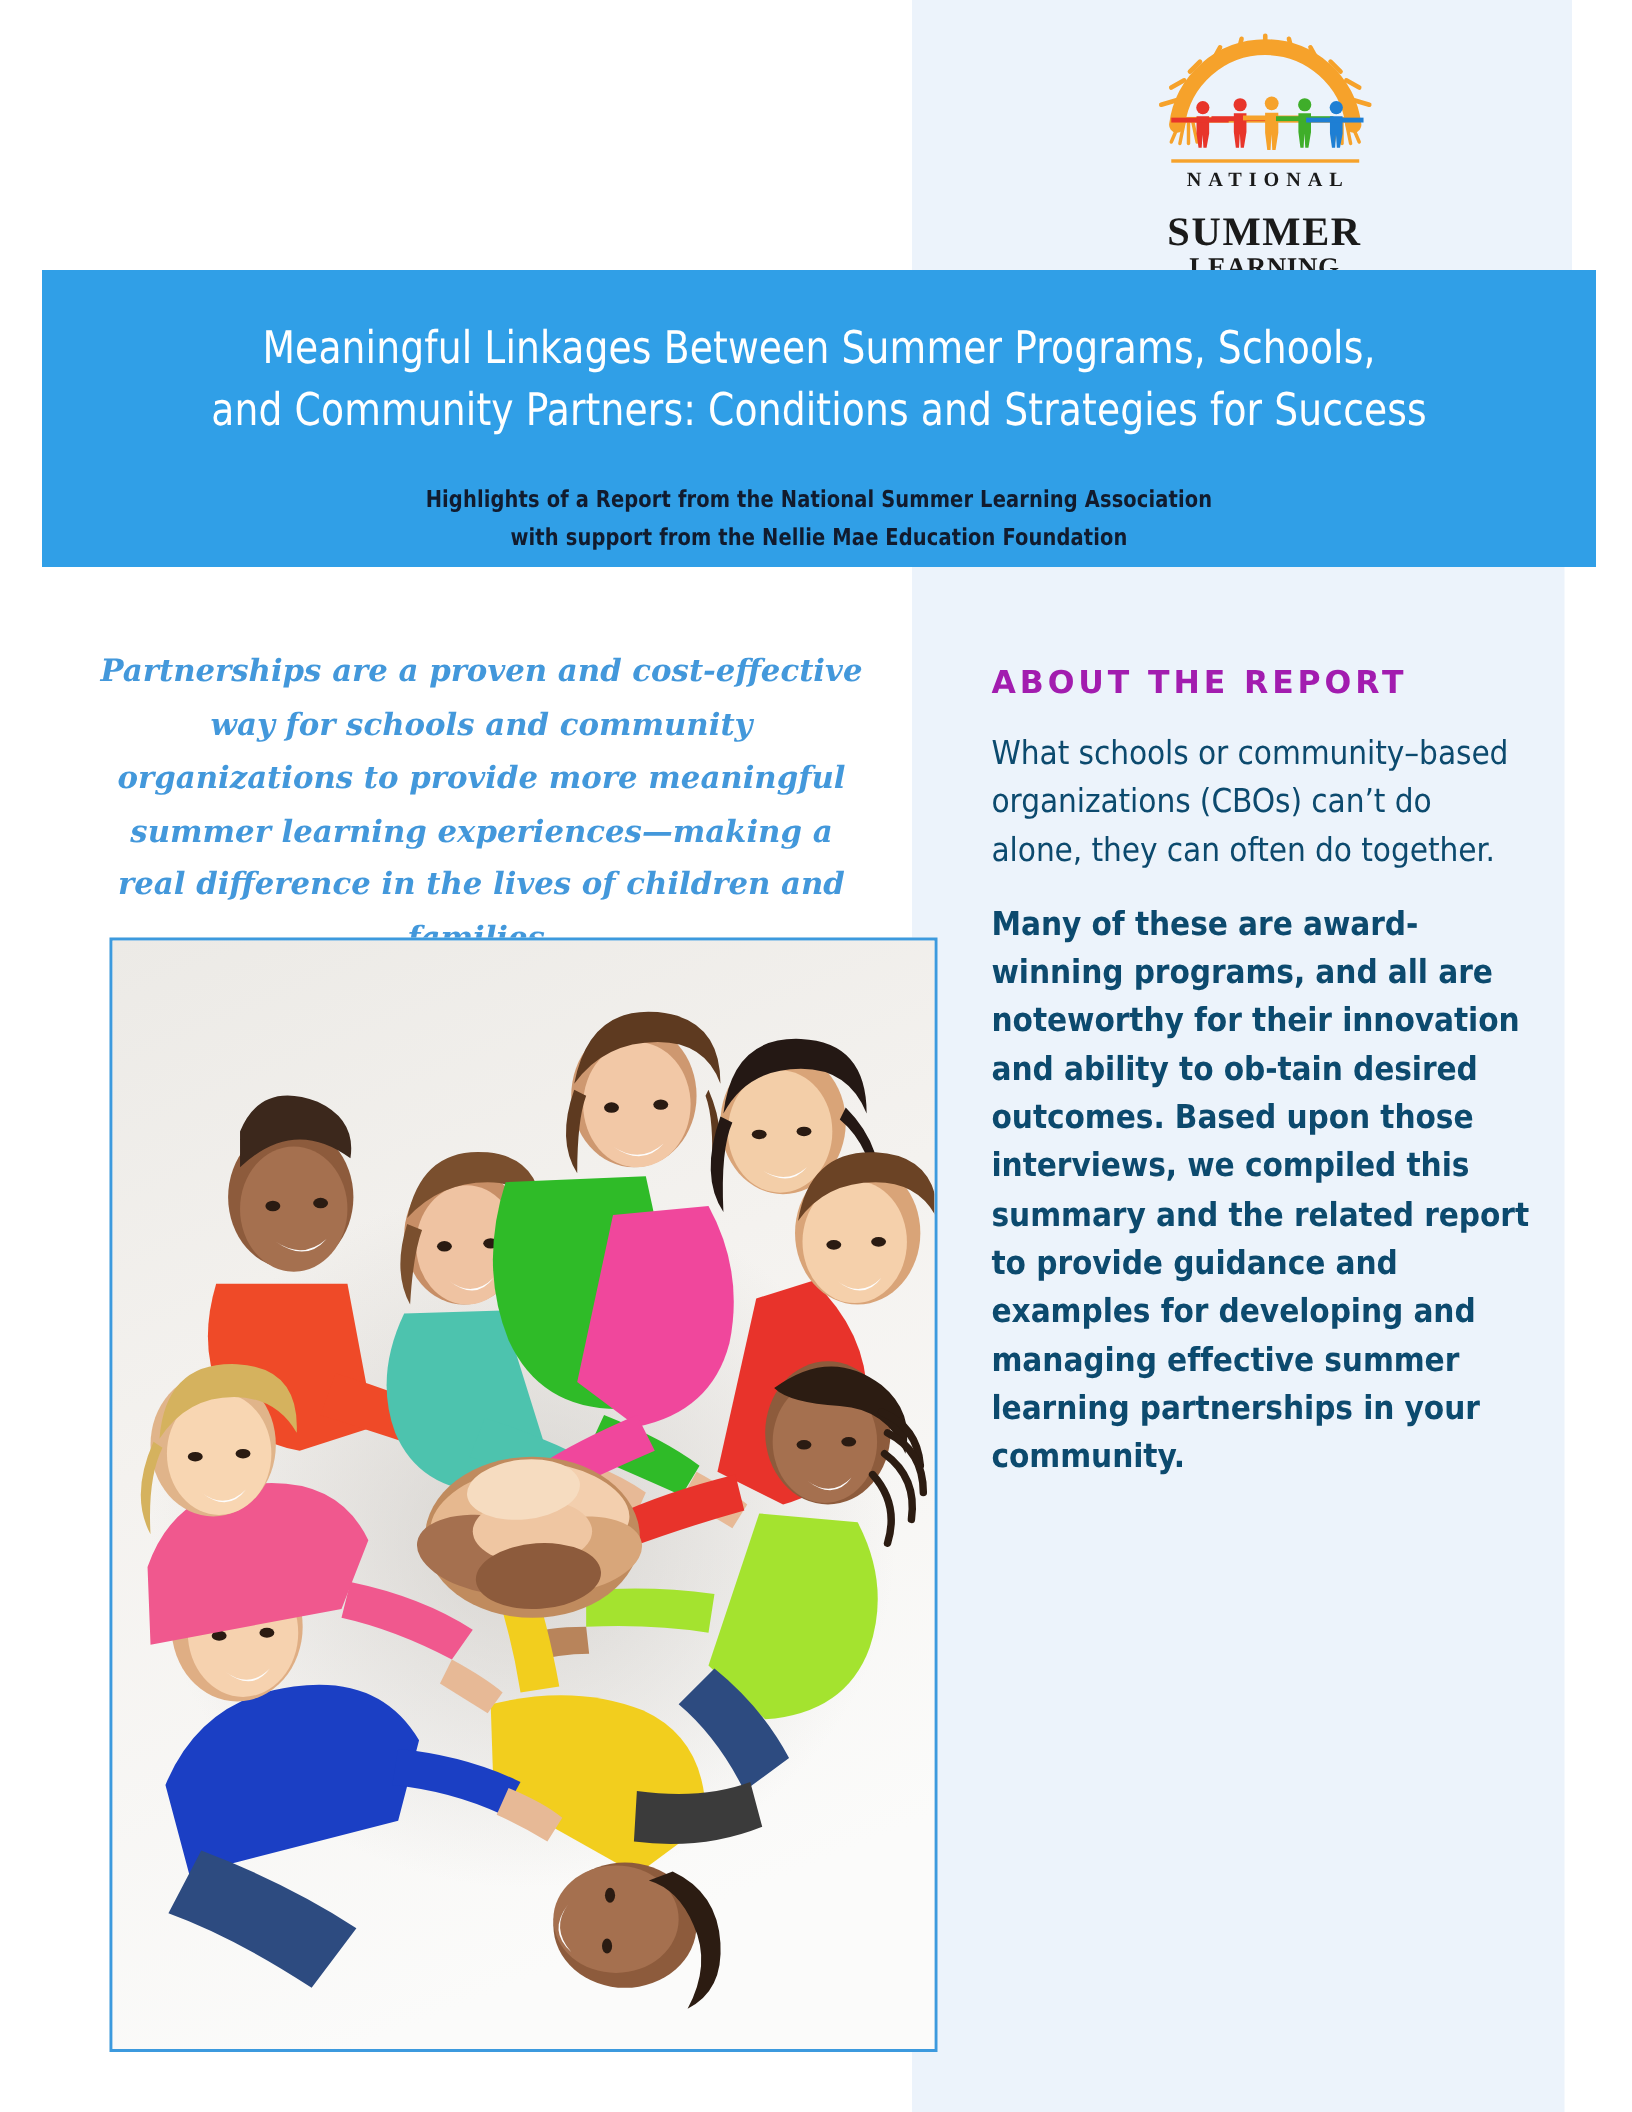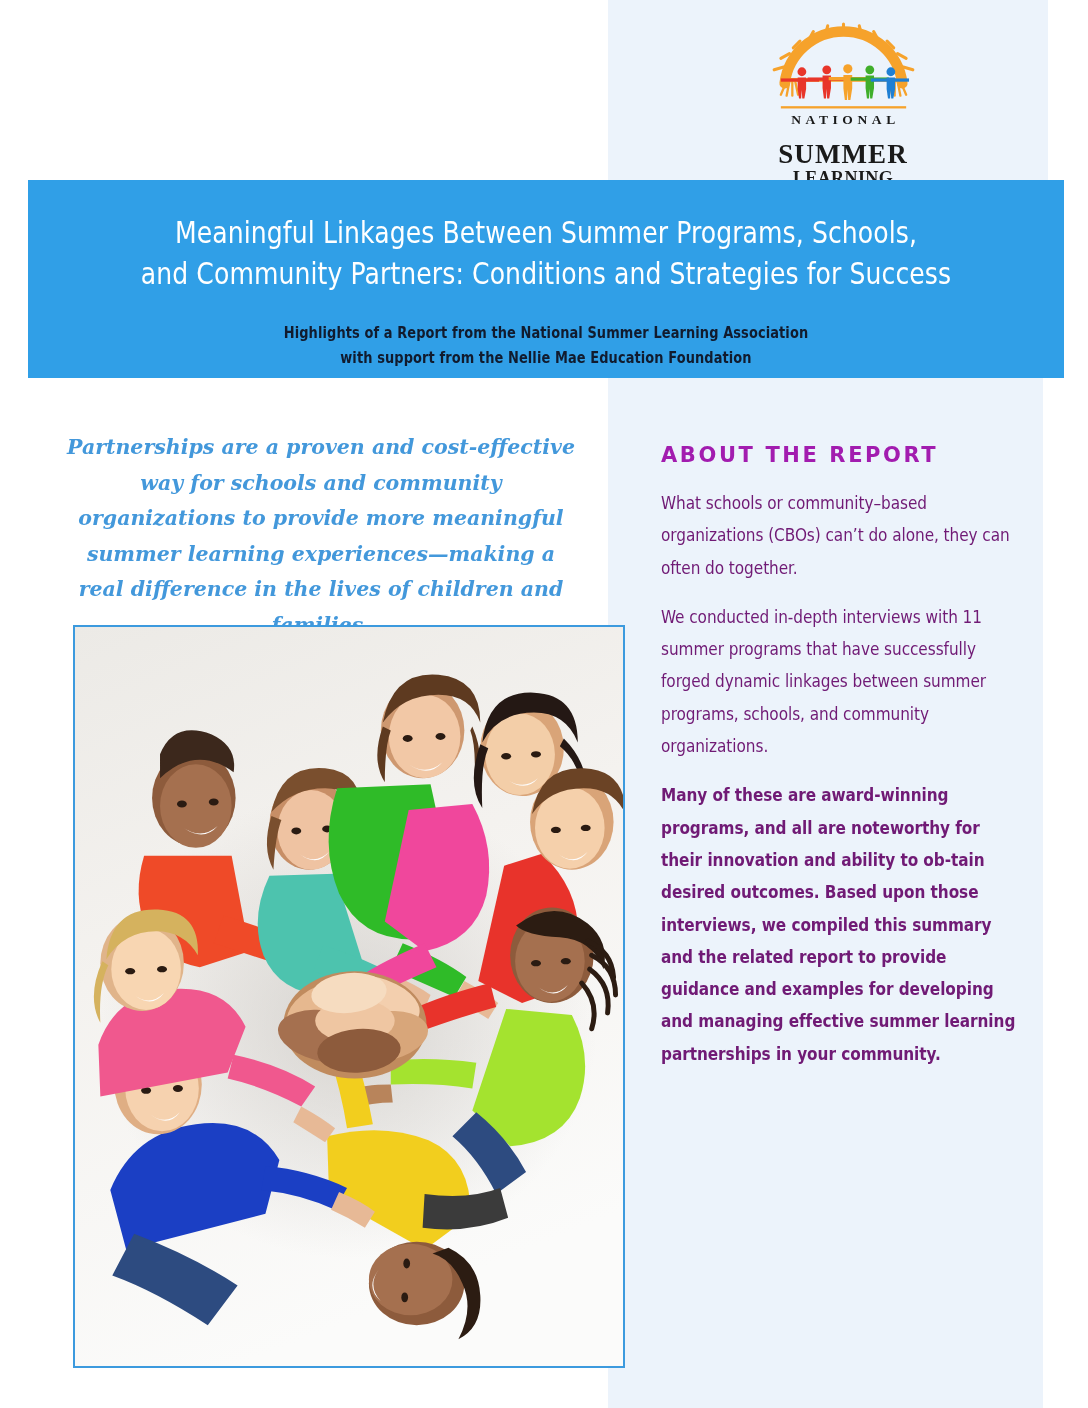--- a/index.html
+++ b/index.html
@@ -151,23 +151,23 @@
     font-family: "DejaVu Sans", "Liberation Sans", sans-serif;
     font-size: 21px;
     font-weight: bold;
     letter-spacing: 2.6px;
   }
   #about-body {
     position: absolute;
     left: 661px;
     top: 487px;
     width: 360px;
-    color: #701a75;
+    color: #0c4a6e;
     font-family: "DejaVu Sans Condensed", "Liberation Sans", sans-serif;
-    font-size: 17px;
+    font-size: 22px;
     line-height: 32.3px;
     letter-spacing: -0.05px;
   }
   #about-body p {
     margin: 0 0 17px 0;
   }
   #about-body p:last-child { margin-bottom: 0; font-weight: bold; }
 </style>
 </head>
 <body>
@@ -400,15 +400,14 @@
       <ellipse cx="282" cy="396" rx="40" ry="22" fill="#EFC6A2"></ellipse>
       <ellipse cx="286" cy="426" rx="42" ry="22" fill="#8D5B3C" transform="rotate(-4 286 426)"></ellipse>
       <ellipse cx="276" cy="368" rx="38" ry="20" fill="#F6DCC0" transform="rotate(-6 276 368)"></ellipse>
     </g>
   </svg>
 </div>
 
 <div id="about-heading">ABOUT THE REPORT</div>
 <div id="about-body">
   <p>What schools or community–based organizations (CBOs) can’t do alone, they can often do together.</p>
-  <p>We conducted in-depth interviews with 11 summer programs that have successfully forged dynamic linkages between summer programs, schools, and community organizations.</p>
   <p>Many of these are award-winning programs, and all are noteworthy for their innovation and ability to ob-tain desired outcomes. Based upon those interviews, we compiled this summary and the related report to provide guidance and examples for developing and managing effective summer learning partnerships in your community.</p>
 </div>
 
 </body></html>

